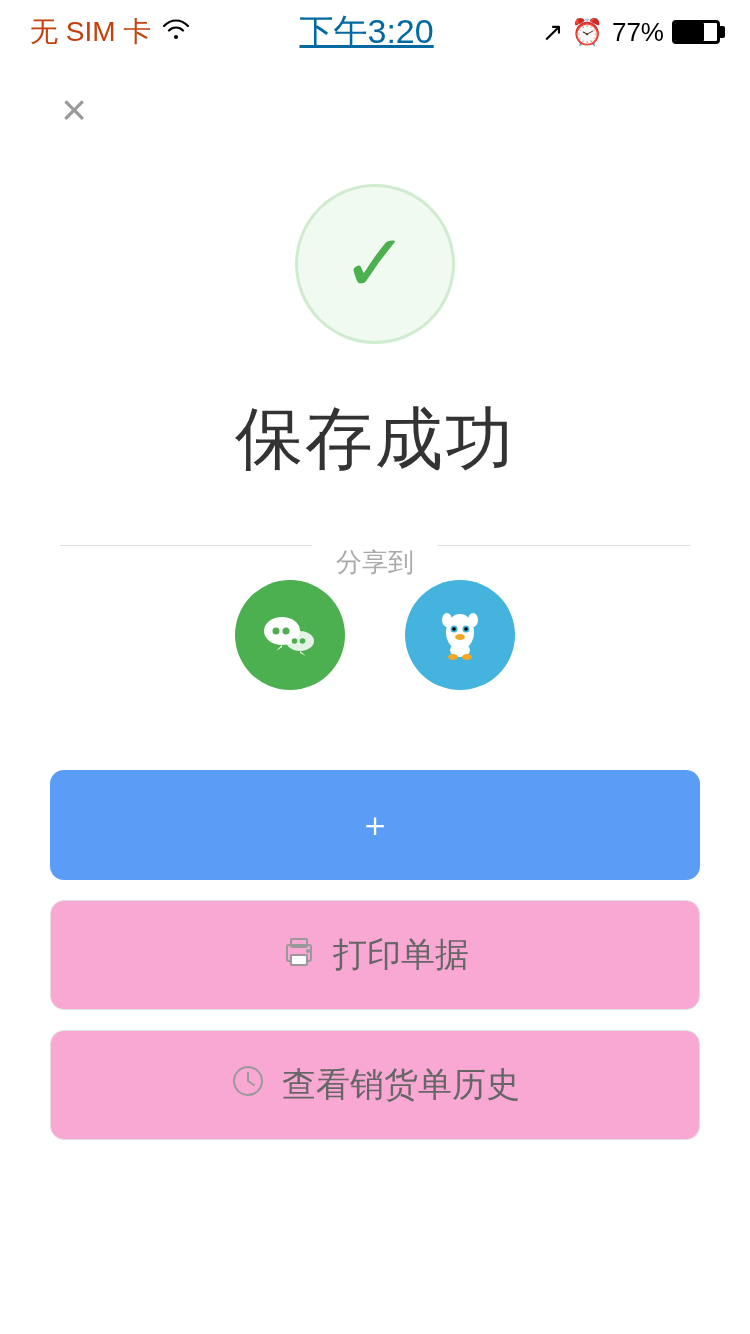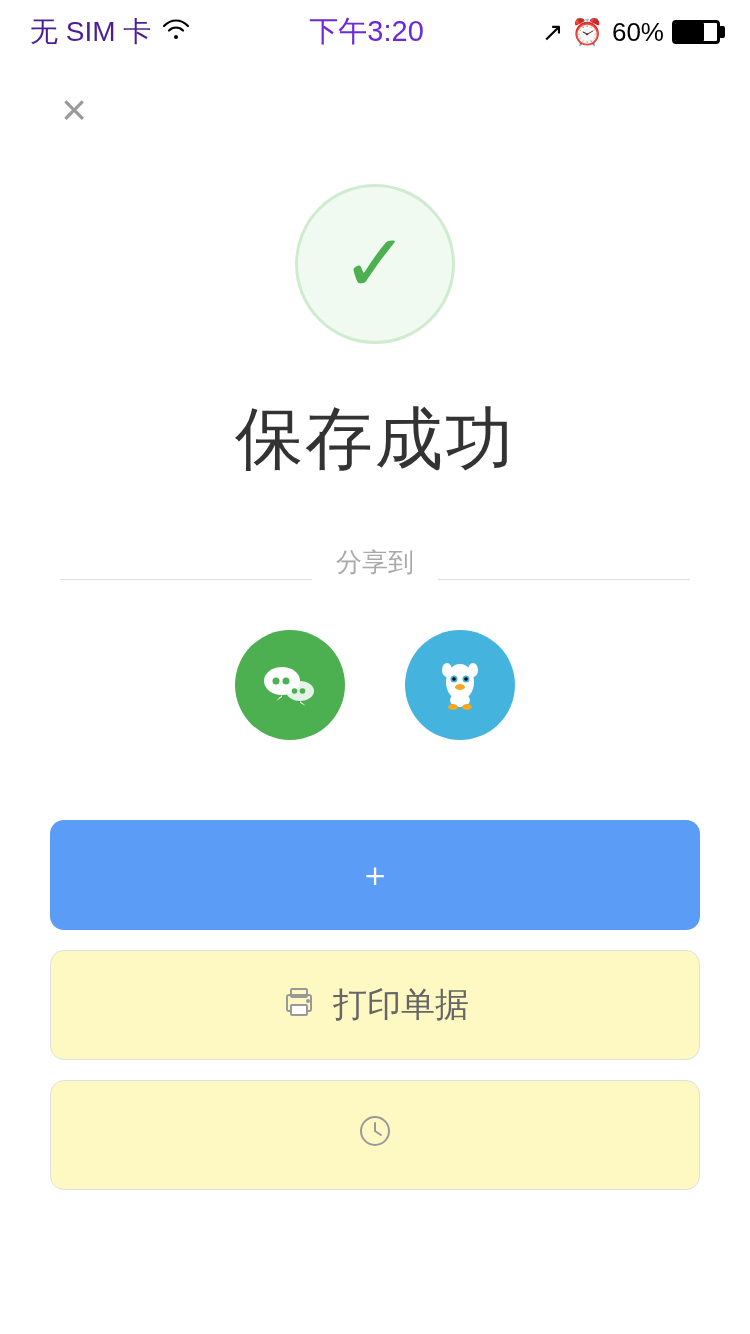--- a/index.html
+++ b/index.html
@@ -20,26 +20,27 @@
       align-items: center;
       justify-content: space-between;
       padding: 0 30px;
       background: #fff;
     }
     .status-left {
       display: flex;
       align-items: center;
       gap: 10px;
       font-size: 28px;
-      color: #4c1d95;
+      color: #c2410c;
     }
     .status-center {
-      font-size: 29px;
+      font-size: 34px;
       font-weight: 500;
-      color: #6d28d9;
+      color: #0369a1;
+      text-decoration: underline;
     }
     .status-right {
       display: flex;
       align-items: center;
       gap: 8px;
       font-size: 26px;
       color: #000;
     }
     .battery-icon {
       width: 48px;
@@ -118,23 +119,22 @@
       font-weight: 500;
       color: #333;
       margin-bottom: 60px;
       letter-spacing: 2px;
     }
 
     
     .share-divider {
       width: 100%;
       display: flex;
-      align-items: flex-end;
+      align-items: flex-start;
       padding: 0 60px;
-      margin-bottom: 50px;
     }
     .divider-line {
       flex: 1;
       height: 1px;
       background: #e0e0e0;
     }
     .share-label {
       font-size: 26px;
       color: #aaa;
       padding: 0 24px;
@@ -193,21 +193,21 @@
       gap: 16px;
       cursor: pointer;
       border: none;
       outline: none;
     }
     .action-btn-primary {
       background: #5b9cf6;
       color: #fff;
     }
     .action-btn-secondary {
-      background: #fef9c3;
+      background: #f9a8d4;
       color: #666;
       border: 1px solid #e0e0e0;
     }
     .btn-icon {
       font-size: 34px;
     }
   </style>
 </head>
 <body>
 
@@ -219,21 +219,21 @@
         <path d="M15 18a2 2 0 1 1 0 4 2 2 0 0 1 0-4z" fill="#000"></path>
         <path d="M8 13.5C9.9 11.6 12.3 10.5 15 10.5s5.1 1.1 7 3" stroke="#000" stroke-width="2.2" fill="none" stroke-linecap="round"></path>
         <path d="M3 9C6.4 5.5 10.5 3.5 15 3.5s8.6 2 12 5.5" stroke="#000" stroke-width="2.2" fill="none" stroke-linecap="round"></path>
       </svg>
     </span>
   </div>
   <div class="status-center">下午3:20</div>
   <div class="status-right">
     <span>↗</span>
     <span>⏰</span>
-    <span>60%</span>
+    <span>77%</span>
     <div class="battery-icon">
       <div class="battery-fill"></div>
     </div>
   </div>
 </div>
 
 <div class="close-btn">
   <span class="x-icon">×</span>
 </div>
 
@@ -306,17 +306,18 @@
       <span>打印单据</span>
     </button>
 
     <button class="action-btn action-btn-secondary">
       <span class="btn-icon">
         <svg width="36" height="36" viewBox="0 0 36 36" fill="none">
           <circle cx="18" cy="18" r="14" stroke="#999" stroke-width="2" fill="none"></circle>
           <path d="M18 10 L18 18 L24 22" stroke="#999" stroke-width="2" stroke-linecap="round" fill="none"></path>
         </svg>
       </span>
+      <span>查看销货单历史</span>
     </button>
 
   </div>
 
 </div>
 
 </body></html>

